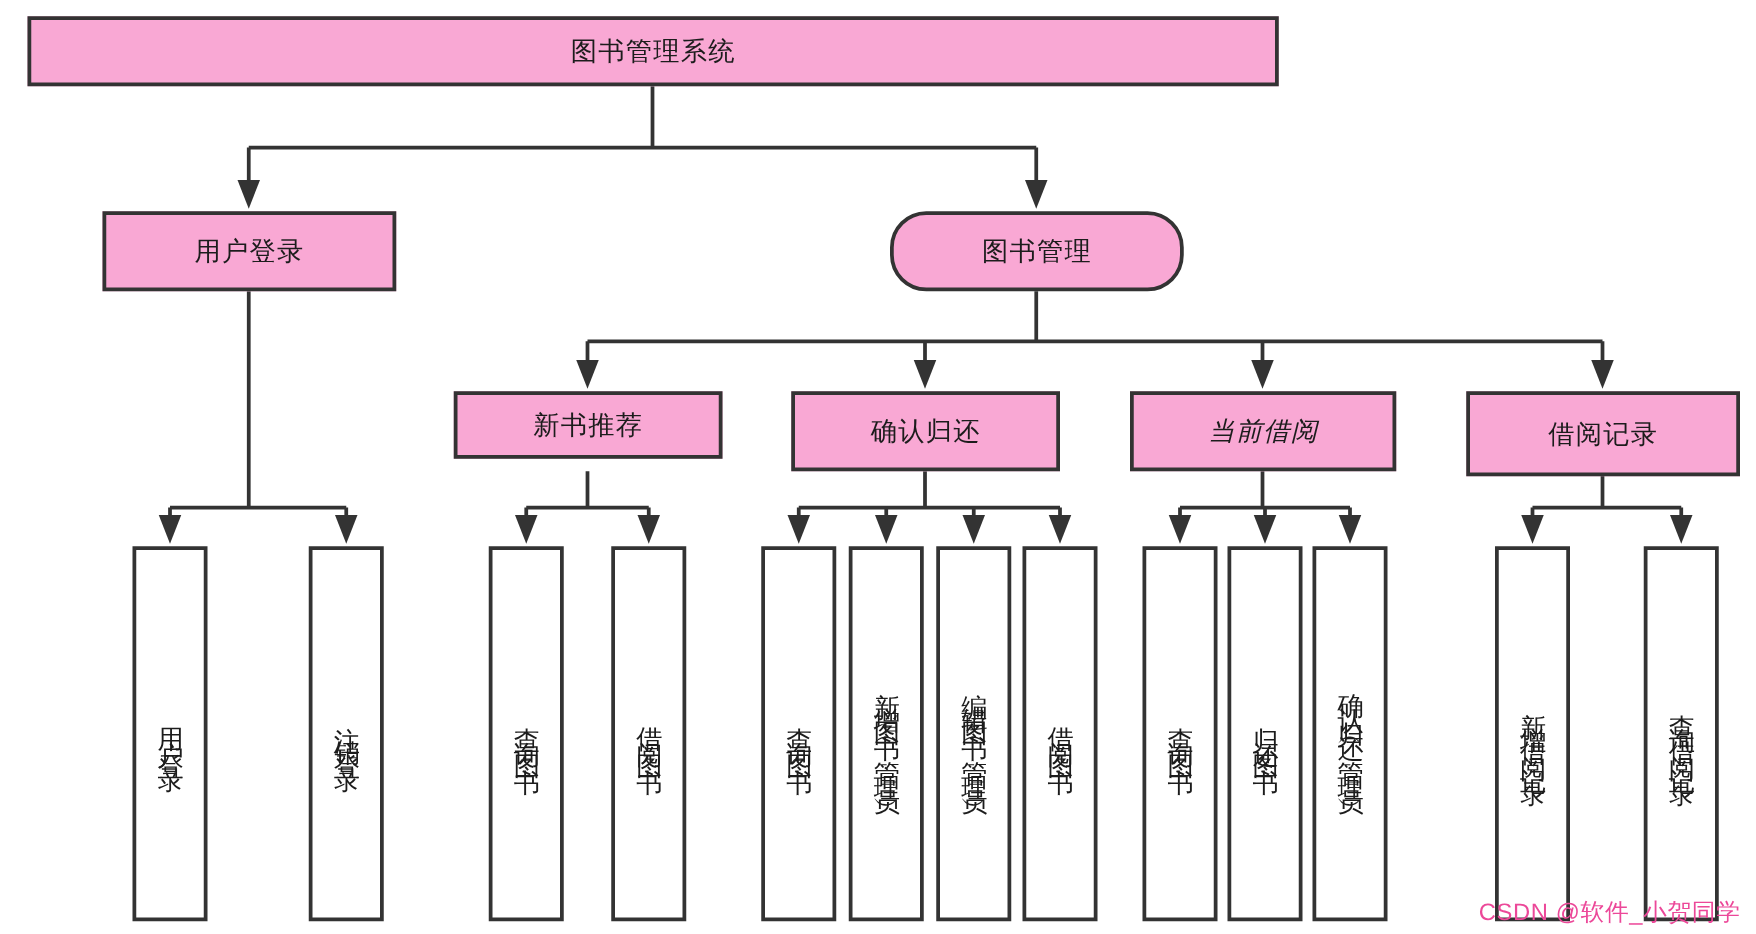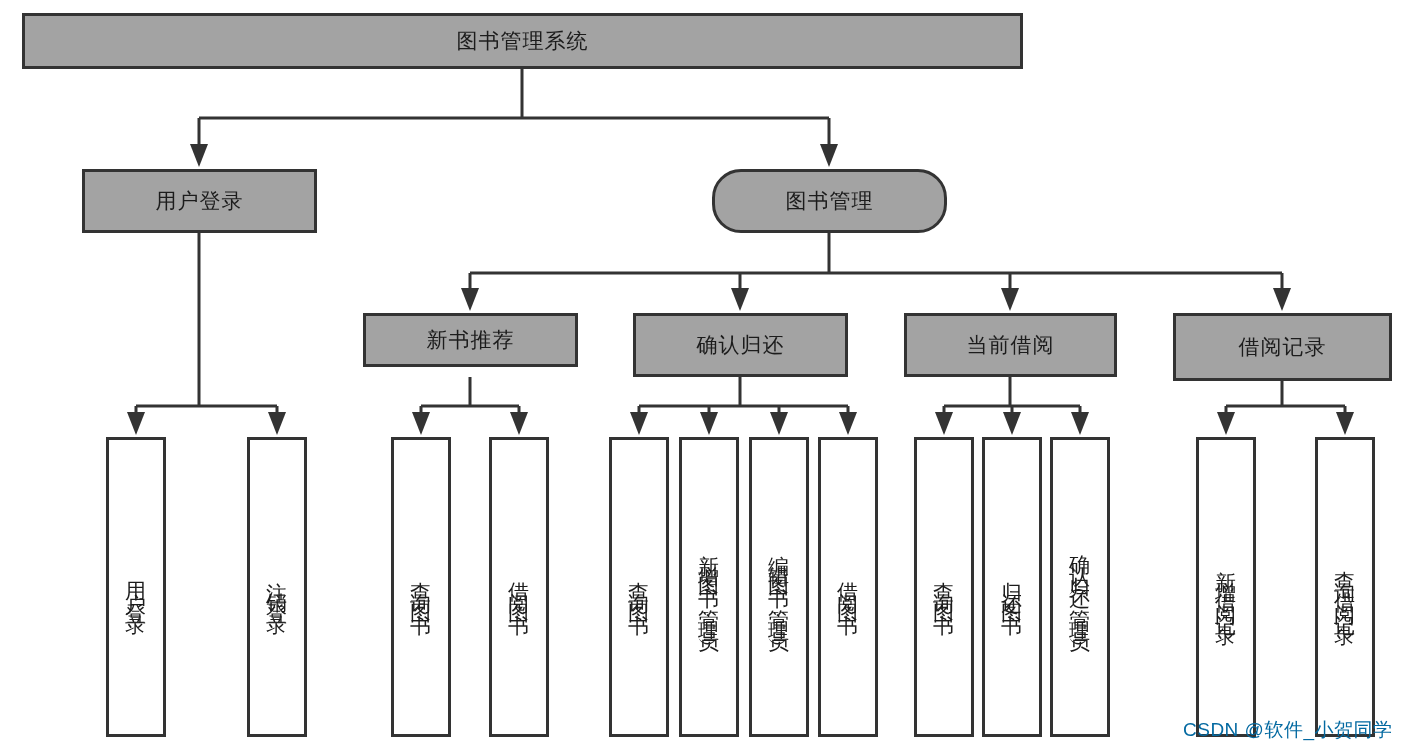--- a/index.html
+++ b/index.html
@@ -18,21 +18,21 @@
   #connectors {
     position: absolute;
     left: 0; top: 0;
     width: 1405px;
     height: 747px;
   }
   .box {
     position: absolute;
     box-sizing: border-box;
     border: 3px solid #333333;
-    background: #a3a3a3;
+    background: #f9a8d4;
     color: #1c1c1c;
     display: flex;
     align-items: center;
     justify-content: center;
     font-size: 21px;
     letter-spacing: 1px;
     white-space: nowrap;
   }
   .vbox {
     position: absolute;
@@ -49,21 +49,21 @@
     writing-mode: vertical-lr;
     text-orientation: mixed;
     font-size: 21px;
     letter-spacing: 11px;
     line-height: 1;
   }
   .watermark {
     position: absolute;
     left: 1183px;
     top: 717px;
-    color: #0369a1;
+    color: #ec4899;
     font-size: 19px;
     letter-spacing: 0.5px;
     white-space: nowrap;
     z-index: 10;
   }
 </style>
 </head>
 <body>
 
 <div id="stage">
@@ -107,21 +107,21 @@
     </g>
   </svg>
 
   <div class="box" style="left:22px; top:13px; width:1001px; height:56px;">图书管理系统</div>
 
   <div class="box" style="left:82px; top:169px; width:235px; height:64px;">用户登录</div>
   <div class="box" style="left:712px; top:169px; width:235px; height:64px;border-radius:29px;">图书管理</div>
 
   <div class="box" style="left:363px; top:313px; width:215px; height:54px;">新书推荐</div>
   <div class="box" style="left:633px; top:313px; width:215px; height:64px;">确认归还</div>
-  <div class="box" style="left:904px; top:313px; width:213px; height:64px;">当前借阅</div>
+  <div class="box" style="left:904px; top:313px; width:213px; height:64px;font-style:italic;">当前借阅</div>
   <div class="box" style="left:1173px; top:313px; width:219px; height:68px;">借阅记录</div>
 
   <div class="vbox" style="left:106px;">用户登录</div>
   <div class="vbox" style="left:247px;">注销登录</div>
 
   <div class="vbox" style="left:391px;">查询图书</div>
   <div class="vbox" style="left:489px;">借阅图书</div>
 
   <div class="vbox" style="left:609px;">查询图书</div>
   <div class="vbox" style="left:679px;">新增图书（管理员）</div>

